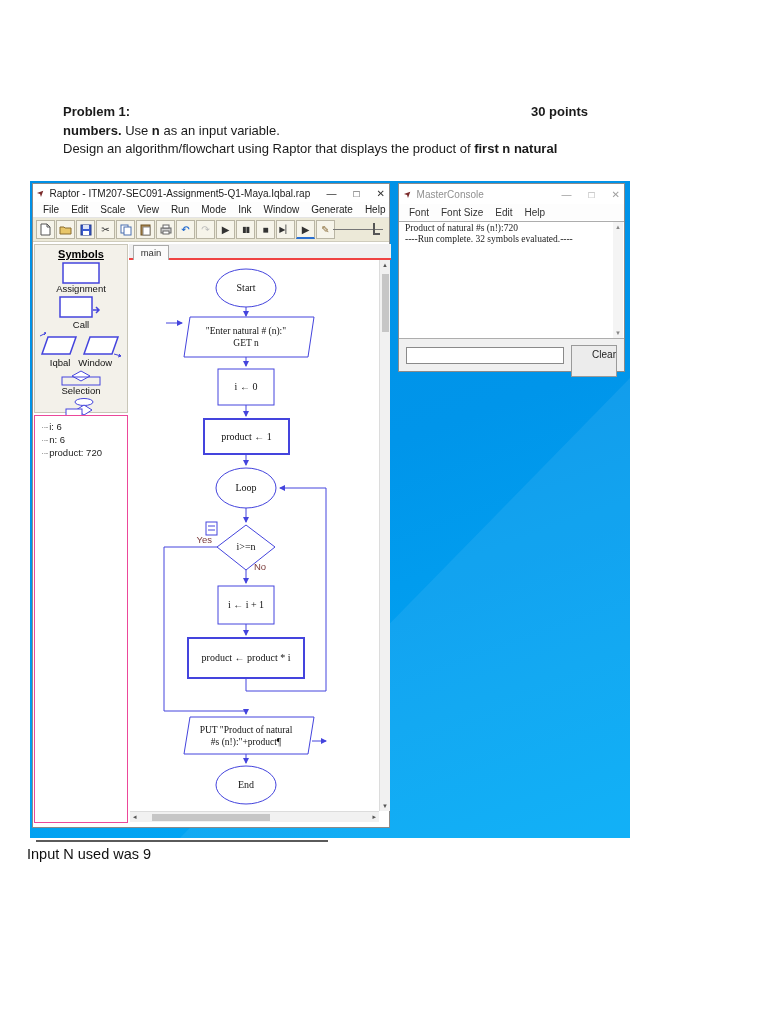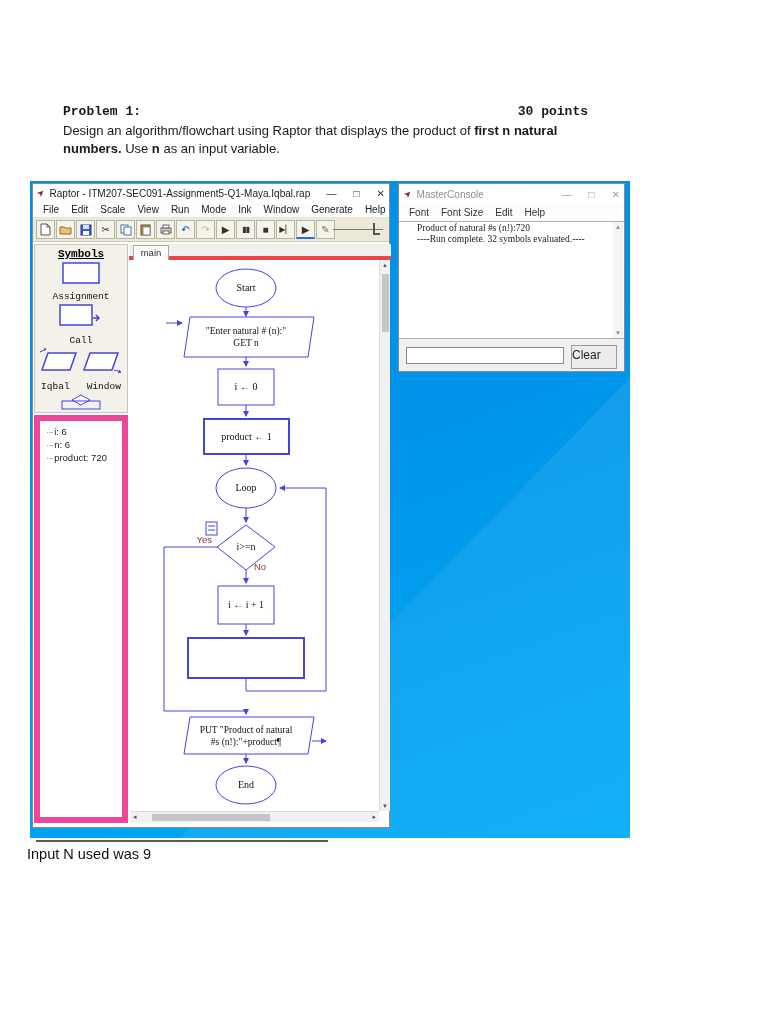--- a/index.html
+++ b/index.html
@@ -2,21 +2,21 @@
 <html><head>
 <meta charset="utf-8">
 <style>
   * { margin:0; padding:0; box-sizing:border-box; }
   html,body { background:#fff; }
   #page { position:relative; width:768px; height:1024px; background:#fff; overflow:hidden;
           font-family:"Liberation Sans","DejaVu Sans",sans-serif; }
 
   
   .doc-header { position:absolute; left:63px; top:103px; width:525px; color:#1a1a1a; font-size:13px; line-height:18px; }
-  .doc-header .row1 { display:flex; justify-content:space-between; font-weight:bold;font-family:Liberation Mono, monospace; }
+  .doc-header .row1 { display:flex; justify-content:space-between; font-weight:bold; }
   .doc-body { margin-top:1px; }
   .b { font-weight:bold; }
 
   
   .shot { position:absolute; left:30px; top:181px; width:600px; height:657px;
           background:linear-gradient(160deg,#0090e6 0%,#0095ea 45%,#02a3f2 78%,#00abf7 100%); overflow:hidden; }
   .shot .beam { position:absolute; inset:0; background:rgba(255,255,255,.07);
           clip-path:polygon(100% 30%, 100% 100%, 25% 100%); }
 
   .win { position:absolute; background:#fff; border:1px solid #8a8a8a; }
@@ -37,32 +37,32 @@
   .tb-btn { width:19px; height:19px; margin-right:1px; background:#f6f4ea; border:1px solid #b9b5a4;
             display:flex; align-items:center; justify-content:center; font-size:10px; color:#333; }
   .tb-btn svg { display:block; }
   .tb-dis { color:#bbb; }
   .slider { position:absolute; right:6px; top:11px; width:50px; height:1px; background:#777; }
   .slider .handle { position:absolute; right:8px; top:-6px; width:2px; height:12px; background:#555; }
   .slider .handle::after { content:""; position:absolute; left:2px; bottom:0; width:5px; height:2px; background:#555; }
 
   
   .symbols { position:absolute; left:1px; top:60px; width:94px; height:169px; background:#f3f1ea;
-             border:1px solid #c9c6b8; text-align:center; font-family:Liberation Mono, monospace; }
+             border:1px solid #c9c6b8; text-align:center; font-family:Liberation Sans, sans-serif; }
   .sym-head { font-size:11px; font-weight:bold; text-decoration:underline; margin-top:3px; }
-  .sym-label { font-size:9.5px; color:#111; line-height:10px;margin-top:8px; }
+  .sym-label { font-size:9.5px; color:#111; line-height:10px; }
   .sym-glyph { display:block; margin:2px auto 0 auto; }
   .watch { position:absolute; left:1px; top:231px; width:94px; height:408px; background:#fff;
-           border:6px solid #ec4899; padding:4px 2px 0 6px; font-size:9.5px; color:#222; }
+           border:1px solid #ec4899; padding:4px 2px 0 6px; font-size:9.5px; color:#222; }
   .watch-item { line-height:13px; white-space:nowrap; }
   .watch-item::before { content:"··- "; color:#999; letter-spacing:-1px; }
 
   
   .tabstrip { position:absolute; left:96px; top:60px; width:262px; height:16px; background:#f0f0f0;
-              border-bottom:4px solid #ef4444; }
+              border-bottom:2px solid #ef4444; }
   .tab { position:absolute; left:4px; top:1px; width:36px; height:15px; background:#fbfbfb;
          border:1px solid #aaa; border-bottom:none; font-size:9.5px; color:#333; text-align:center; line-height:14px; }
   .canvas { position:absolute; left:97px; top:76px; width:249px; height:551px; background:#fff; overflow:hidden; }
   .canvas svg { position:absolute; left:0; top:0; }
   .fc-label { position:absolute; font-family:"Liberation Serif","DejaVu Serif",serif; font-size:10px; color:#111;
               display:flex; align-items:center; justify-content:center; text-align:center; line-height:12px; }
   .fc-side { position:absolute; font-family:Liberation Sans, sans-serif; font-size:9.5px; color:#7a3b3b; }
 
   .vscroll { position:absolute; left:346px; top:76px; width:11px; height:551px; background:#f1f1f1;
              border-left:1px solid #dcdcdc; font-size:6px; color:#555; text-align:center; }
@@ -79,48 +79,48 @@
   .console { left:368px; top:2px; width:227px; height:189px; }
   .cs-titlebar { position:relative; height:20px; display:flex; align-items:center; padding:0 5px;
                  font-size:10px; color:#909090; background:#fff; }
   .cs-titlebar .winbtns { color:#a0a0a0; height:20px; }
   .cs-menubar { height:16px; display:flex; align-items:center; font-size:10px; color:#333; padding-left:4px;
                 background:#fdfdfd; }
   .cs-menubar span { padding:0 6px; }
   .cs-output { position:absolute; left:0; top:37px; width:225px; height:118px; background:#fff;
                border-top:1px solid #adadad; border-bottom:1px solid #adadad;
                font-family:"Liberation Serif","DejaVu Serif",serif; font-size:9.5px; color:#222;
-               padding:1px 12px 0 18px; line-height:11px; }
+               padding:1px 12px 0 6px; line-height:11px; }
   .cs-vscroll { position:absolute; right:1px; top:38px; width:10px; height:116px; background:#f4f4f4;
                 font-size:6px; color:#888; text-align:center; }
   .cs-vscroll .up { position:absolute; top:2px; left:0; right:0; }
   .cs-vscroll .dn { position:absolute; bottom:2px; left:0; right:0; }
   .cs-inputrow { position:absolute; left:0; top:155px; width:225px; height:32px; background:#f0f0f0; }
   .cs-input { position:absolute; left:7px; top:8px; width:158px; height:17px; border:1px solid #8a8a8a;
               background:#fff; font-size:10px; padding:0 3px; }
-  .cs-clear { position:absolute; left:172px; top:6px; width:46px; height:24px; background:#ececec;
-              border:1px solid #9a9a9a; font-size:12px; color:#222; text-align:left; line-height:18px; }
+  .cs-clear { position:absolute; left:172px; top:6px; width:46px; height:32px; background:#ececec;
+              border:1px solid #9a9a9a; font-size:10px; color:#222; text-align:right; line-height:18px; }
 
   
   .footer-line { position:absolute; left:36px; top:840px; width:292px; height:2px; background:#5a5a5a; }
   .footer-note { position:absolute; left:27px; top:846px; font-size:14.5px; color:#111; }
 </style>
 </head>
 <body>
 
 <div id="page">
 
   <div class="doc-header">
     <div class="row1">
       <span>Problem 1:</span>
       <span>30 points</span>
     </div>
     <div class="doc-body">
+      <div><span class="b">numbers.</span><span> Use </span><span class="b">n</span><span> as an input variable.</span></div>
       <div><span>Design an algorithm/flowchart using Raptor that displays the product of </span><span class="b">first n natural</span></div>
-      <div><span class="b">numbers.</span><span> Use </span><span class="b">n</span><span> as an input variable.</span></div>
     </div>
   </div>
 
   <div class="shot">
     <div class="beam"></div>
 
     <div class="win raptor">
       <div class="rp-titlebar">
         <span class="app-icon">➤</span>
         <span>Raptor - ITM207-SEC091-Assignment5-Q1-Maya.Iqbal.rap</span>
@@ -290,20 +290,23 @@
             <span>Loop</span>
           </div>
         <div class="fc-label" style="left:88px;top:277px;width:56px;height:20px;text-align:center;">
             <span>i&gt;=n</span>
           </div>
         <div class="fc-side" style="left:56px;top:274px;width:26px;text-align:right;">Yes</div>
         <div class="fc-side" style="left:124px;top:301px;width:26px;">No</div>
         <div class="fc-label" style="left:88px;top:326px;width:56px;height:38px;">
             <span>i ← i + 1</span>
           </div>
+        <div class="fc-label" style="left:58px;top:378px;width:116px;height:40px;">
+            <span>product ← product * i</span>
+          </div>
         <div class="fc-label" style="left:54px;top:457px;width:124px;height:37px;font-size:9.5px;">
             <span><span>PUT "Product of natural</span><br><span>#s (n!):"+product¶</span></span>
           </div>
         <div class="fc-label" style="left:87px;top:506px;width:58px;height:38px;">
             <span>End</span>
           </div>
       </div>
 
       <div class="vscroll">
         <span class="up">▲</span>

